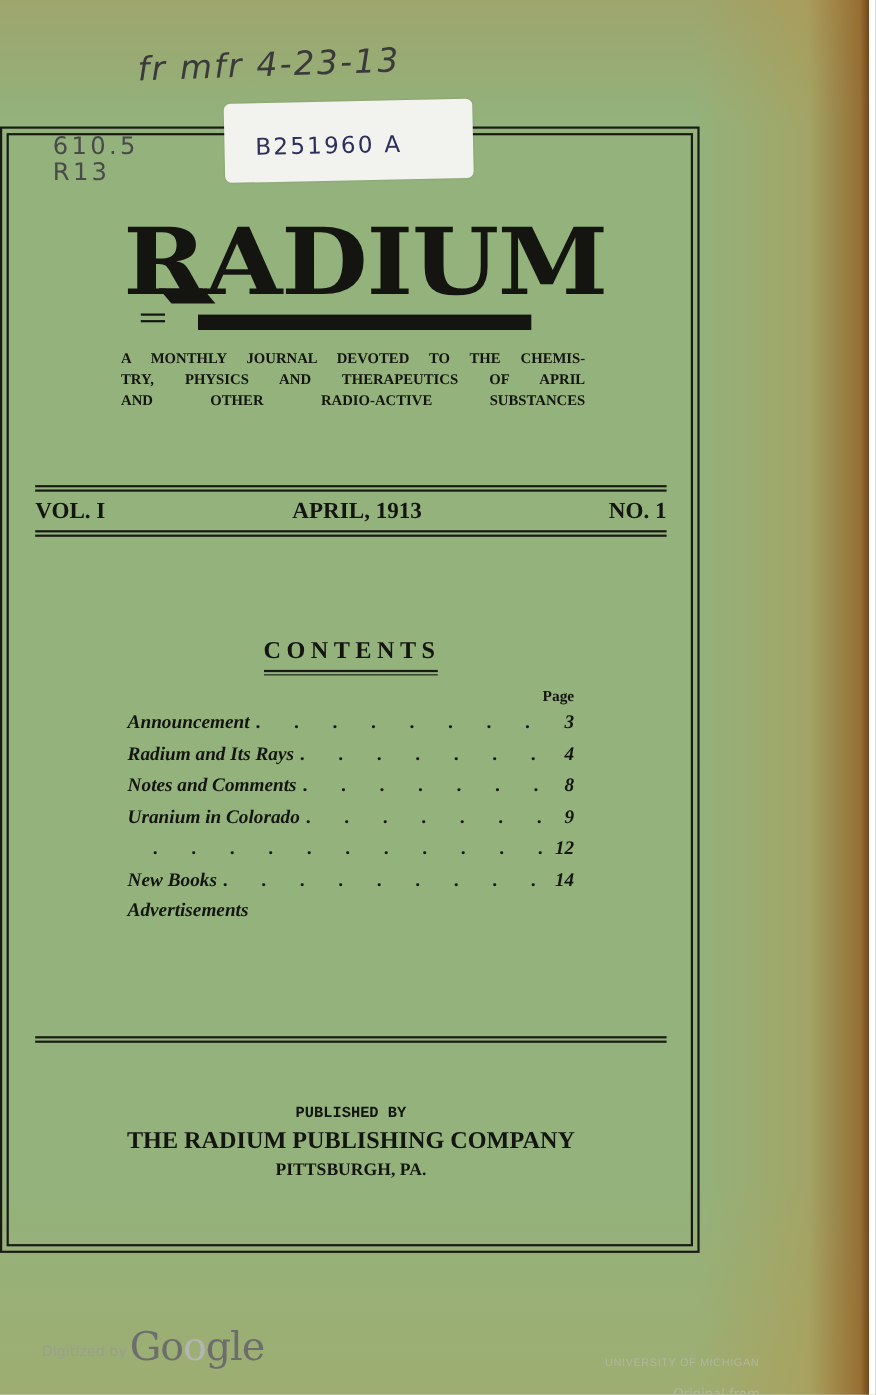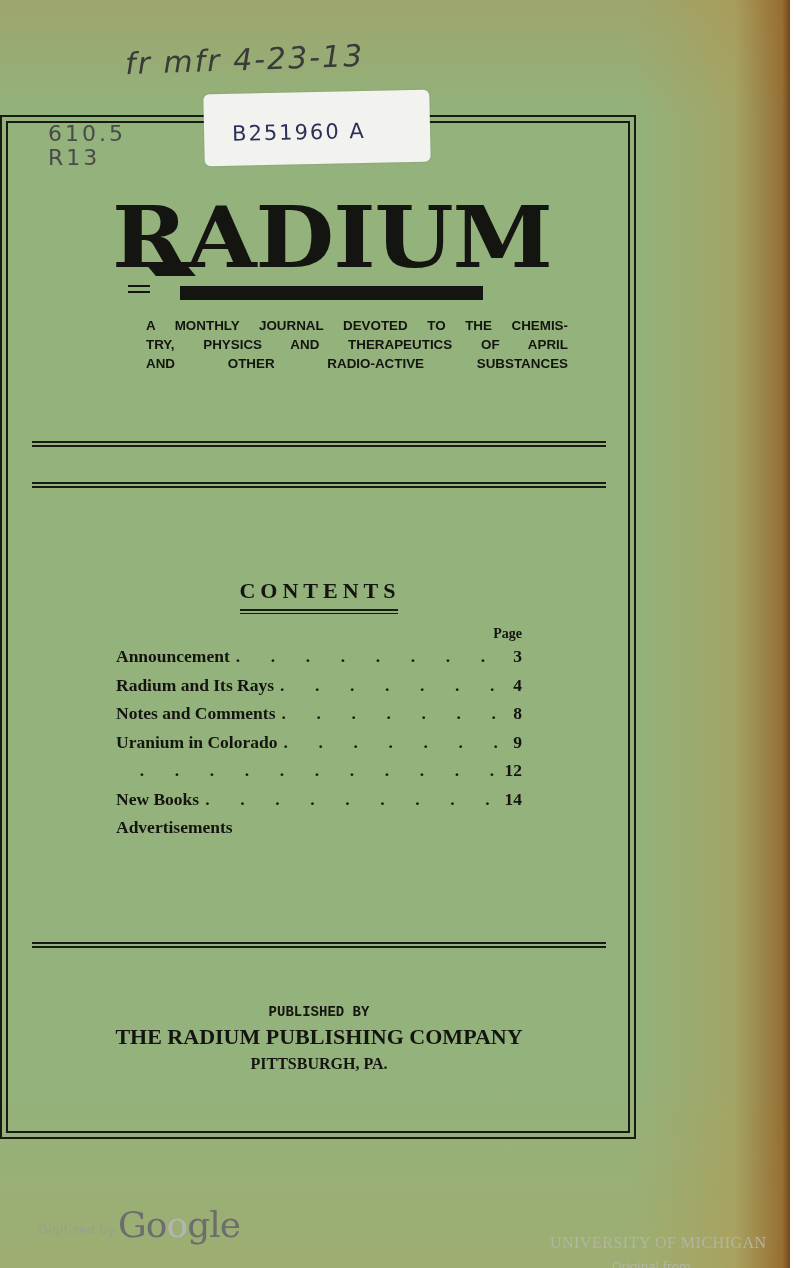--- a/index.html
+++ b/index.html
@@ -27,47 +27,47 @@
 
   .frame-outer { left:0px; top:115px; width:636px; height:1024px; border:2px solid #1a1a14; box-sizing:border-box; }
   .frame-inner { left:6px; top:121px; width:624px; height:1012px; border:2px solid #1a1a14; box-sizing:border-box; }
 
   .title { left:112px; top:196px; width:420px; font-family:"DejaVu Serif", serif; font-weight:bold; font-size:84px; letter-spacing:-1px; color:#141410; line-height:84px; transform:scaleX(1.08); transform-origin:left; }
   .title-bar { left:180px; top:286px; width:303px; height:14px; background:#141410; }
   .title-slash { left:150px; top:262px; width:40px; height:14px; background:#141410; transform:skewX(40deg); }
   .title-dash1 { left:128px; top:285px; width:22px; height:2px; background:#141410; }
   .title-dash2 { left:128px; top:291px; width:22px; height:2px; background:#141410; }
 
-  .subtitle { left:110px; top:316px; width:422px; font-family:Liberation Sans, sans-serif; font-weight:bold; font-size:13.4px; line-height:19px; color:#141410; text-align:justify; text-align-last:justify;margin-left:36px; }
+  .subtitle { left:110px; top:316px; width:422px; font-family:Liberation Serif, serif; font-weight:bold; font-size:13.4px; line-height:19px; color:#141410; text-align:justify; text-align-last:justify; }
   .subtitle div { text-align:justify; text-align-last:justify; }
 
   .hr2 { left:32px; width:574px; height:6px; border-top:2px solid #1a1a14; border-bottom:2px solid #1a1a14; box-sizing:border-box; }
   .issue-row { left:32px; top:452px; width:574px; font-family:"Liberation Serif", serif; font-weight:bold; font-size:21px; color:#141410; display:flex; justify-content:space-between; }
 
   .contents-title { left:200px; top:578px; width:240px; text-align:center; font-family:"Liberation Serif", serif; font-weight:bold; font-size:22px; letter-spacing:5px; color:#141410; }
   .contents-rule { left:240px; top:609px; width:158px; height:5px; border-top:2px solid #1a1a14; border-bottom:1.5px solid #1a1a14; box-sizing:border-box; }
 
   .toc { left:116px; top:626px; width:406px; font-family:"Liberation Serif", serif; font-weight:bold; color:#141410; }
   .toc .page-head { text-align:right; font-size:14px; height:20px; }
-  .toc .row { display:flex; align-items:baseline; height:28.5px; font-size:17.5px; }
+  .toc .row { display:flex; align-items:baseline; height:28.5px; font-size:17.5px;font-style:italic; }
   .toc .row .t { white-space:nowrap; }
   .toc .row .dots { flex:1; overflow:hidden; white-space:nowrap; letter-spacing:0; text-align:right; padding:0 6px; }
   .toc .row .dots::before { content:".       .       .       .       .       .       .       .       .       .       ."; white-space:pre; }
   .toc .row .p { width:22px; text-align:right; }
 
   .publisher { left:32px; top:1002px; width:574px; text-align:center; font-family:"Liberation Serif", serif; font-weight:bold; color:#141410; }
   .publisher .by { font-size:14px; line-height:20px;font-family:Liberation Mono, monospace; }
   .publisher .co { font-size:22px; line-height:30px; }
   .publisher .city { font-size:16px; line-height:24px; }
 
   .g-digit { left:38px; top:1222px; font-family:"DejaVu Sans", sans-serif; font-size:13px; color:#9aa08d; }
   .g-logo { left:118px; top:1204px; font-family:"DejaVu Serif", serif; font-size:36px; color:#6d6d6d; letter-spacing:-1px;text-align:right; }
   .g-logo .o2 { color:#b5b5b5; }
   .orig1 { left:612px; top:1260px; font-family:"DejaVu Sans", sans-serif; font-size:12px; color:#b2b6a2; }
-  .orig2 { left:550px; top:1234px; font-family:Liberation Serif, serif; font-size:16px; color:#b2b6a2; letter-spacing:0.5px; }
+  .orig2 { left:550px; top:1234px; font-family:Liberation Sans, sans-serif; font-size:10px; color:#b2b6a2; letter-spacing:0.5px; }
 </style>
 </head>
 <body>
 
 <div class="page">
 
   <div class="abs hand hand-top">fr mfr 4-23-13</div>
 
   <div class="abs frame-outer"></div>
   <div class="abs frame-inner"></div>
@@ -87,20 +87,25 @@
   <div class="abs title-dash1"></div>
   <div class="abs title-dash2"></div>
 
   <div class="abs subtitle">
     <div>A MONTHLY JOURNAL DEVOTED TO THE CHEMIS-</div>
     <div>TRY, PHYSICS AND THERAPEUTICS OF APRIL</div>
     <div>AND OTHER RADIO-ACTIVE SUBSTANCES</div>
   </div>
 
   <div class="abs hr2" style="top:441px;"></div>
+  <div class="abs issue-row">
+    <span>VOL. I</span>
+    <span>APRIL, 1913</span>
+    <span>NO. 1</span>
+  </div>
   <div class="abs hr2" style="top:482px;"></div>
 
   <div class="abs contents-title">CONTENTS</div>
   <div class="abs contents-rule"></div>
 
   <div class="abs toc">
     <div class="page-head">Page</div>
     <div class="row">
       <span class="t">Announcement</span>
       <span class="dots"></span>

